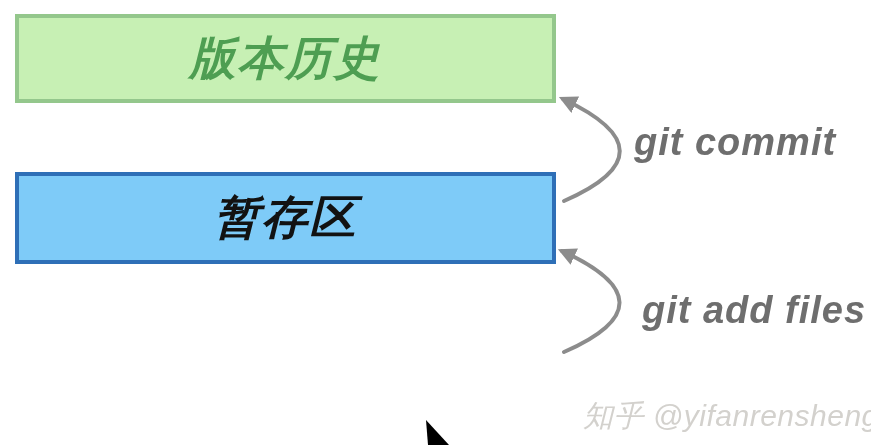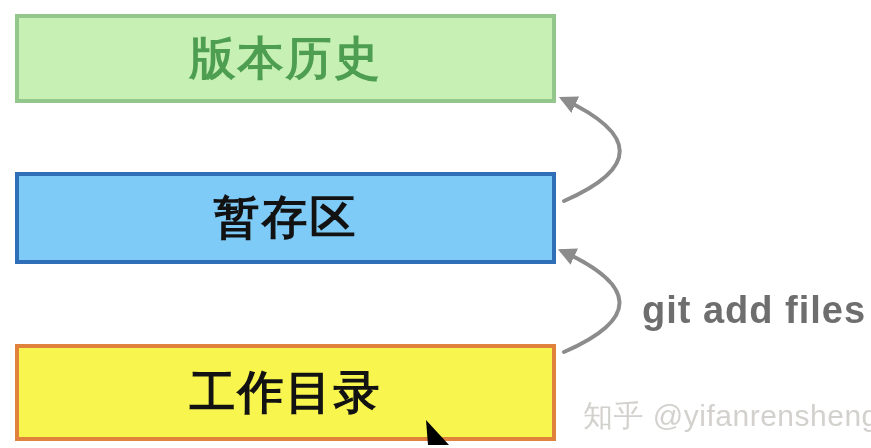--- a/index.html
+++ b/index.html
@@ -2,20 +2,21 @@
 <html><head>
 <meta charset="utf-8">
 <style>
   html,body{margin:0;padding:0;background:#ffffff;}
   .canvas{
     position:relative;
     width:871px;height:448px;
     background:#ffffff;
     overflow:hidden;
     font-family:"Liberation Sans","DejaVu Sans",sans-serif;
+    font-style:italic;
   }
   .box{
     position:absolute;
     left:15px;width:541px;
     box-sizing:border-box;
     border:4px solid #999;
     display:flex;align-items:center;justify-content:center;
     font-weight:bold;font-size:46px;letter-spacing:2px;
   }
   .box-version-history{top:14px;height:89px;}
@@ -55,36 +56,34 @@
 <div class="canvas">
 
   <div class="box box-version-history" style="background-color: rgb(199, 240, 180); border-color: rgb(148, 199, 140); color: rgb(78, 158, 82);">
     <span>版本历史</span>
   </div>
 
   <div class="box box-staging-area" style="background-color: rgb(126, 203, 248); border-color: rgb(46, 111, 183); color: rgb(18, 18, 18);">
     <span>暂存区</span>
   </div>
 
-  <div class="box box-working-directory" style="background-color: rgb(248, 246, 78); border-color: rgb(224, 129, 60); color: rgb(18, 18, 18);">
-    <span>工作目录</span>
-  </div>
 
   <svg class="overlay-svg" viewBox="0 0 871 448" xmlns="http://www.w3.org/2000/svg">
     <defs>
       <marker id="arrowhead" viewBox="0 0 10 10" refX="7.5" refY="5" markerWidth="4.5" markerHeight="4.5" orient="auto">
         <path class="arrow-head" d="M 0 0 L 10 5 L 0 10 z" style="fill: rgb(140, 140, 140);"></path>
       </marker>
     </defs>
 
     <path class="arrow-path" d="M 564 201 Q 676 152 563 99" marker-end="url(#arrowhead)" style="stroke: rgb(140, 140, 140);"></path>
 
     <path class="arrow-path" d="M 564 352 Q 676 303 562 251" marker-end="url(#arrowhead)" style="stroke: rgb(140, 140, 140);"></path>
 
     <polygon class="cursor" points="426,420 449,445 428,445"></polygon>
   </svg>
 
+  <div class="arrow-label arrow-label-commit">git commit</div>
 
   <div class="arrow-label arrow-label-add">git add files</div>
 
   <div class="watermark">知乎 @yifanrensheng</div>
 
 </div>
 
 </body></html>

